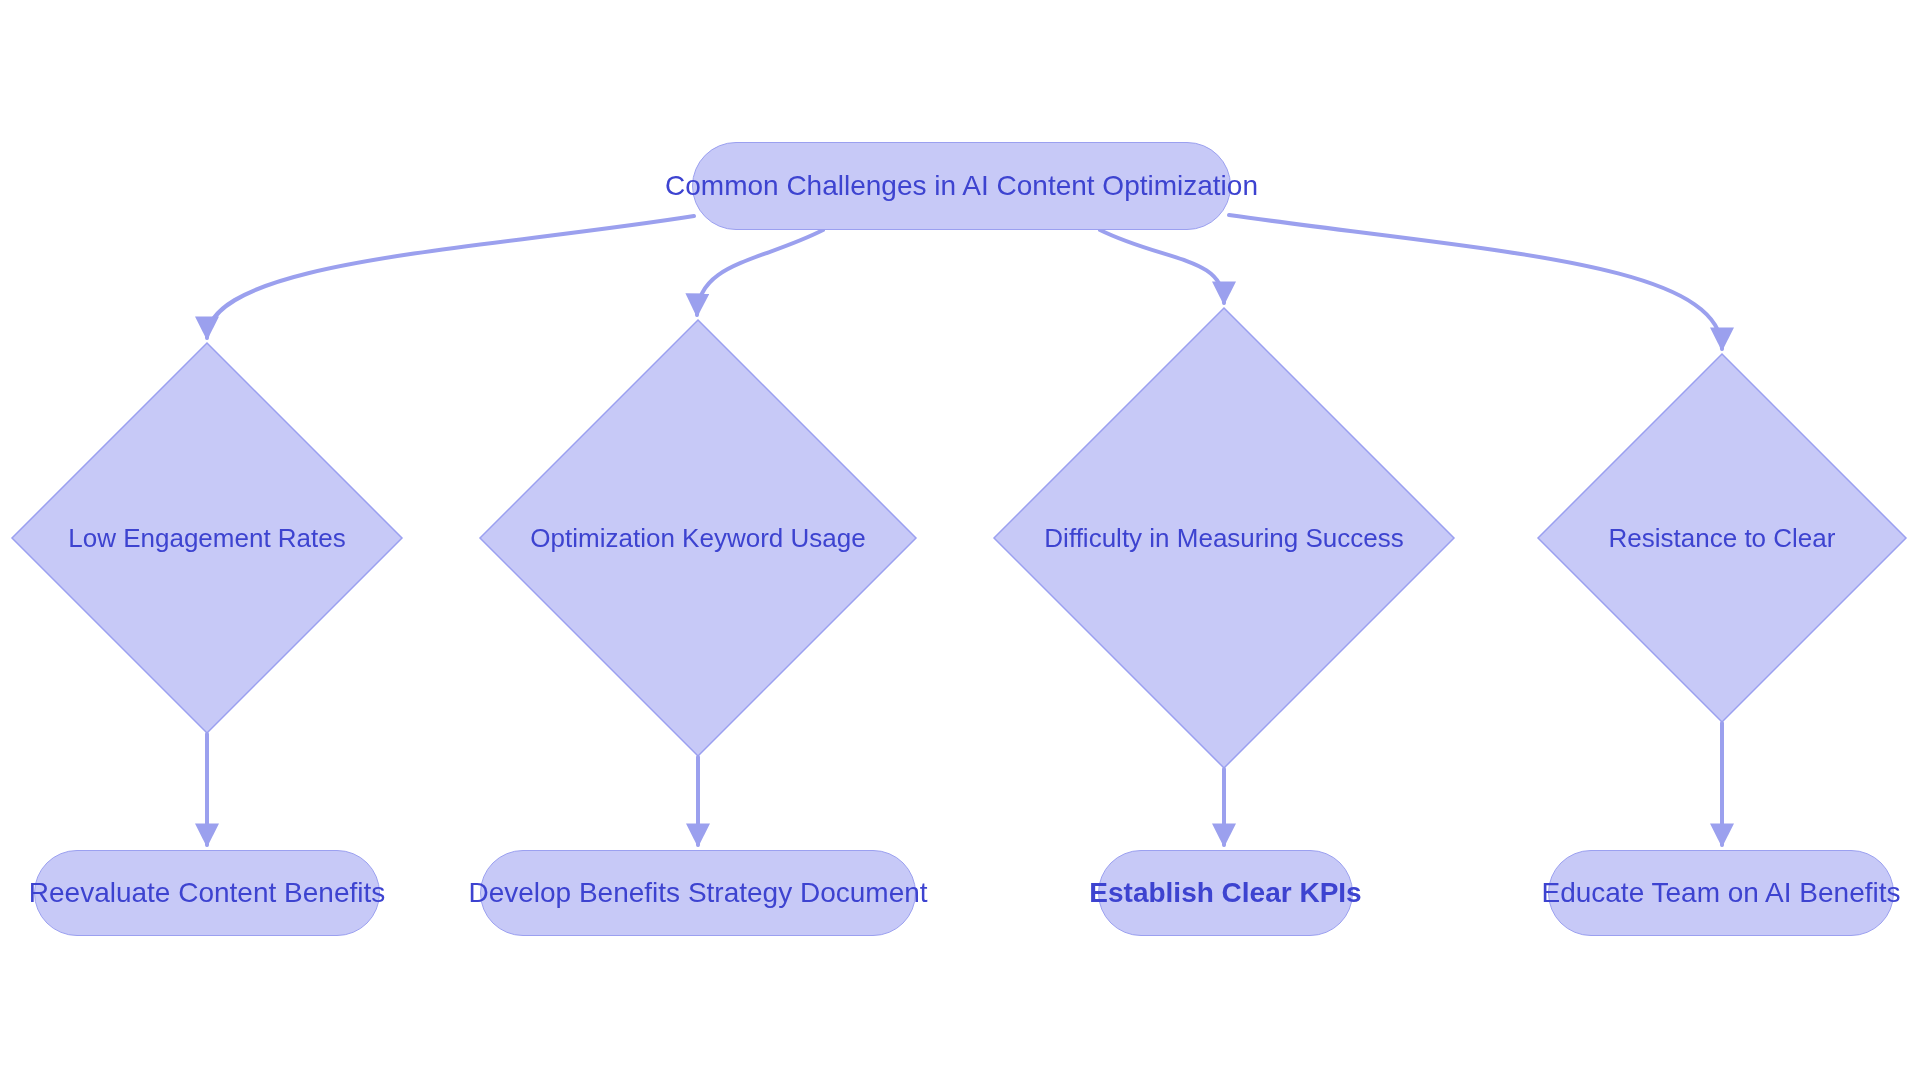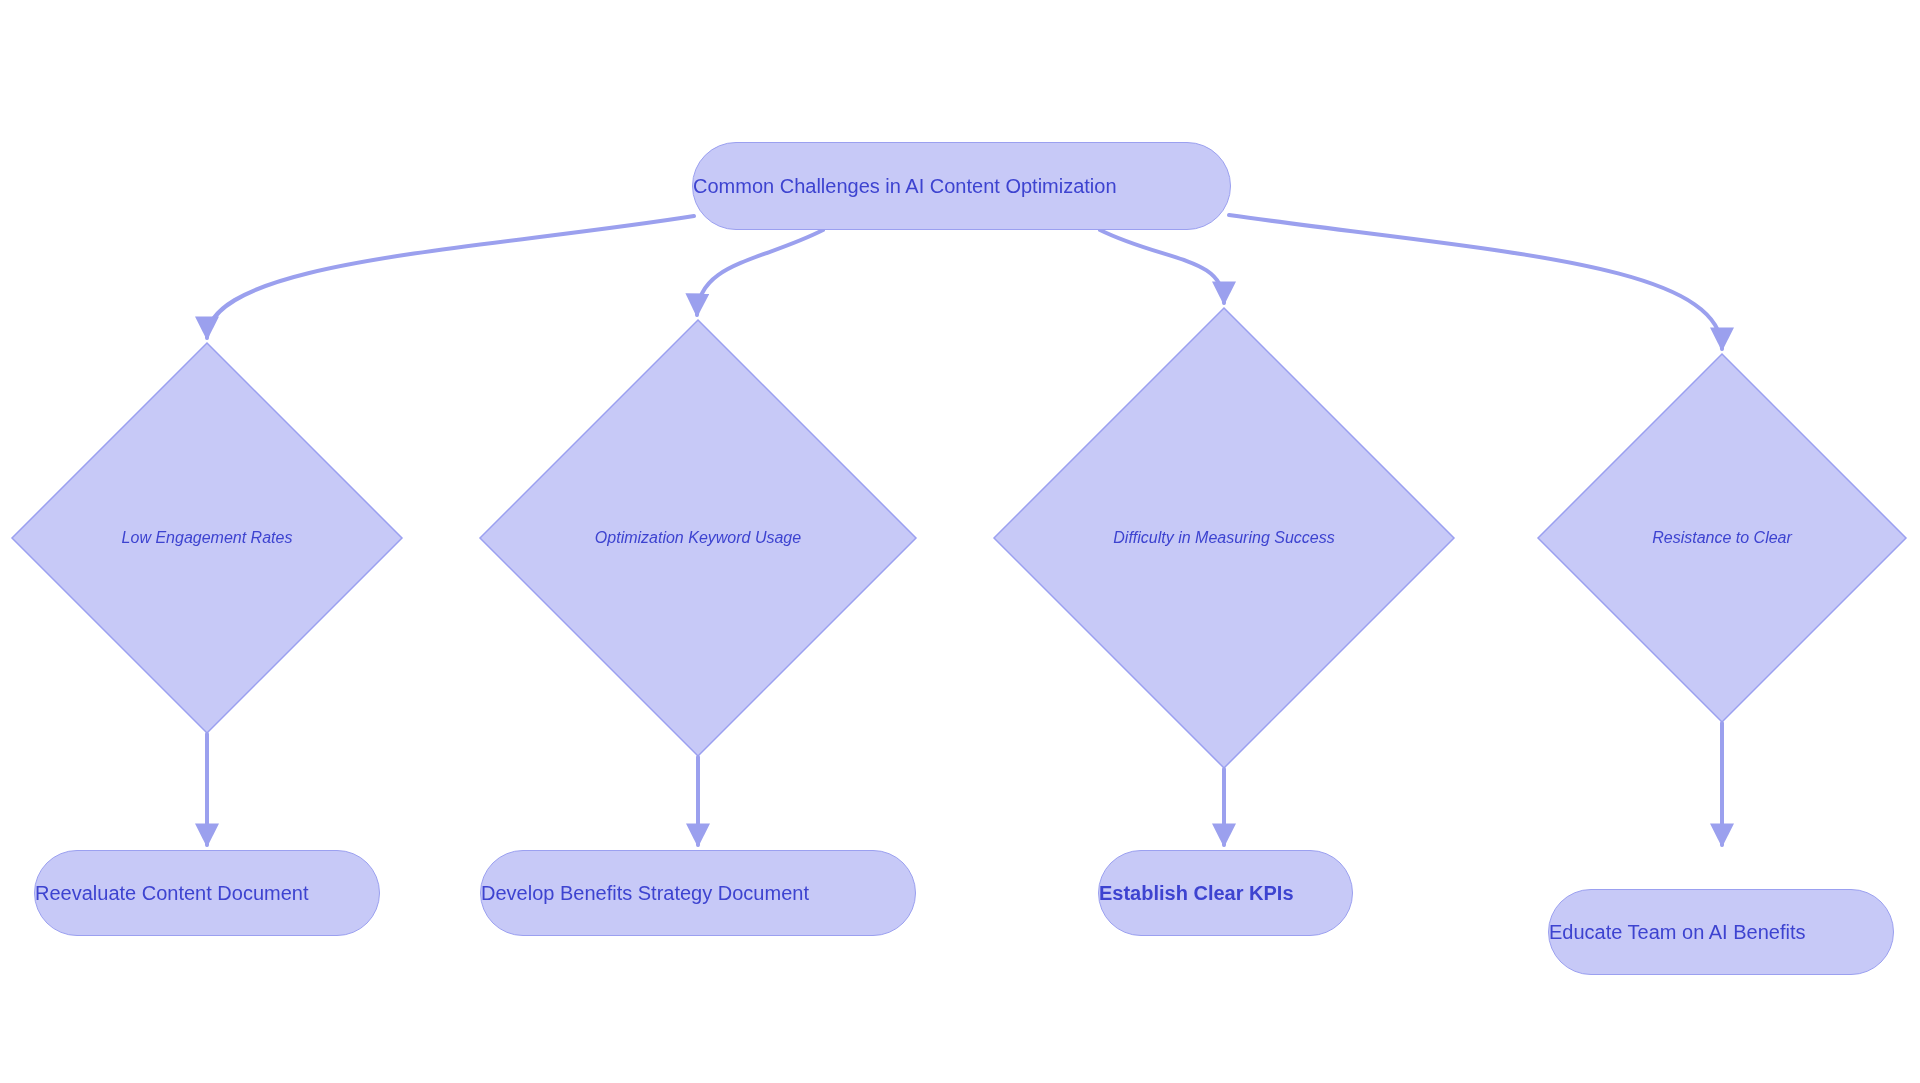--- a/index.html
+++ b/index.html
@@ -29,36 +29,35 @@
     fill: none;
     stroke: var(--link, #9ba0ee);
     stroke-width: 4;
     stroke-linecap: round;
   }
   .pill {
     position: absolute;
     box-sizing: border-box;
     display: flex;
     align-items: center;
-    justify-content: flex-start;
+    justify-content: center;
     background: var(--node-fill, #c7c9f7);
     border: 1.5px solid var(--node-border, #9ba0f0);
     border-radius: 44px;
     color: var(--text, #3d43d0);
-    font-size: 20px;
+    font-size: 28px;
     text-align: center;
     white-space: nowrap;
   }
   .diamond-label {
     position: absolute;
     transform: translate(-50%, -50%);
     color: var(--text, #3d43d0);
-    font-size: 16px;
+    font-size: 26px;
     white-space: nowrap;
-    font-style: italic;
   }
 </style>
 </head>
 <body>
 
 <div class="canvas" style="--node-fill: #c7c9f7; --node-border: #9ba0f0; --link: #9ba0ee; --text: #3d43d0; --bg: #ffffff;">
 
   <svg class="layer" width="1920" height="1083" viewBox="0 0 1920 1083">
     <defs>
       <marker id="arrowhead" viewBox="0 0 10 10" refX="9" refY="5" markerWidth="6" markerHeight="6" orient="auto-start-reverse" markerUnits="strokeWidth">
@@ -85,25 +84,25 @@
   <div class="pill" style="left:692px; top:142px; width:539px; height:88px;">
     <span>Common Challenges in AI Content Optimization</span>
   </div>
 
   <div class="diamond-label" style="left:207px; top:538px;">Low Engagement Rates</div>
   <div class="diamond-label" style="left:698px; top:538px;">Optimization Keyword Usage</div>
   <div class="diamond-label" style="left:1224px; top:538px;">Difficulty in Measuring Success</div>
   <div class="diamond-label" style="left:1722px; top:538px;">Resistance to Clear</div>
 
   <div class="pill" style="left:34px; top:850px; width:346px; height:86px;">
-    <span>Reevaluate Content Document</span>
+    <span>Reevaluate Content Benefits</span>
   </div>
   <div class="pill" style="left:480px; top:850px; width:436px; height:86px;">
     <span>Develop Benefits Strategy Document</span>
   </div>
   <div class="pill" style="left:1098px; top:850px; width:255px; height:86px;font-weight:bold;">
     <span>Establish Clear KPIs</span>
   </div>
-  <div class="pill" style="left:1548px; top:850px; width:346px; height:86px;margin-top:39px;">
+  <div class="pill" style="left:1548px; top:850px; width:346px; height:86px;">
     <span>Educate Team on AI Benefits</span>
   </div>
 
 </div>
 
 </body></html>

